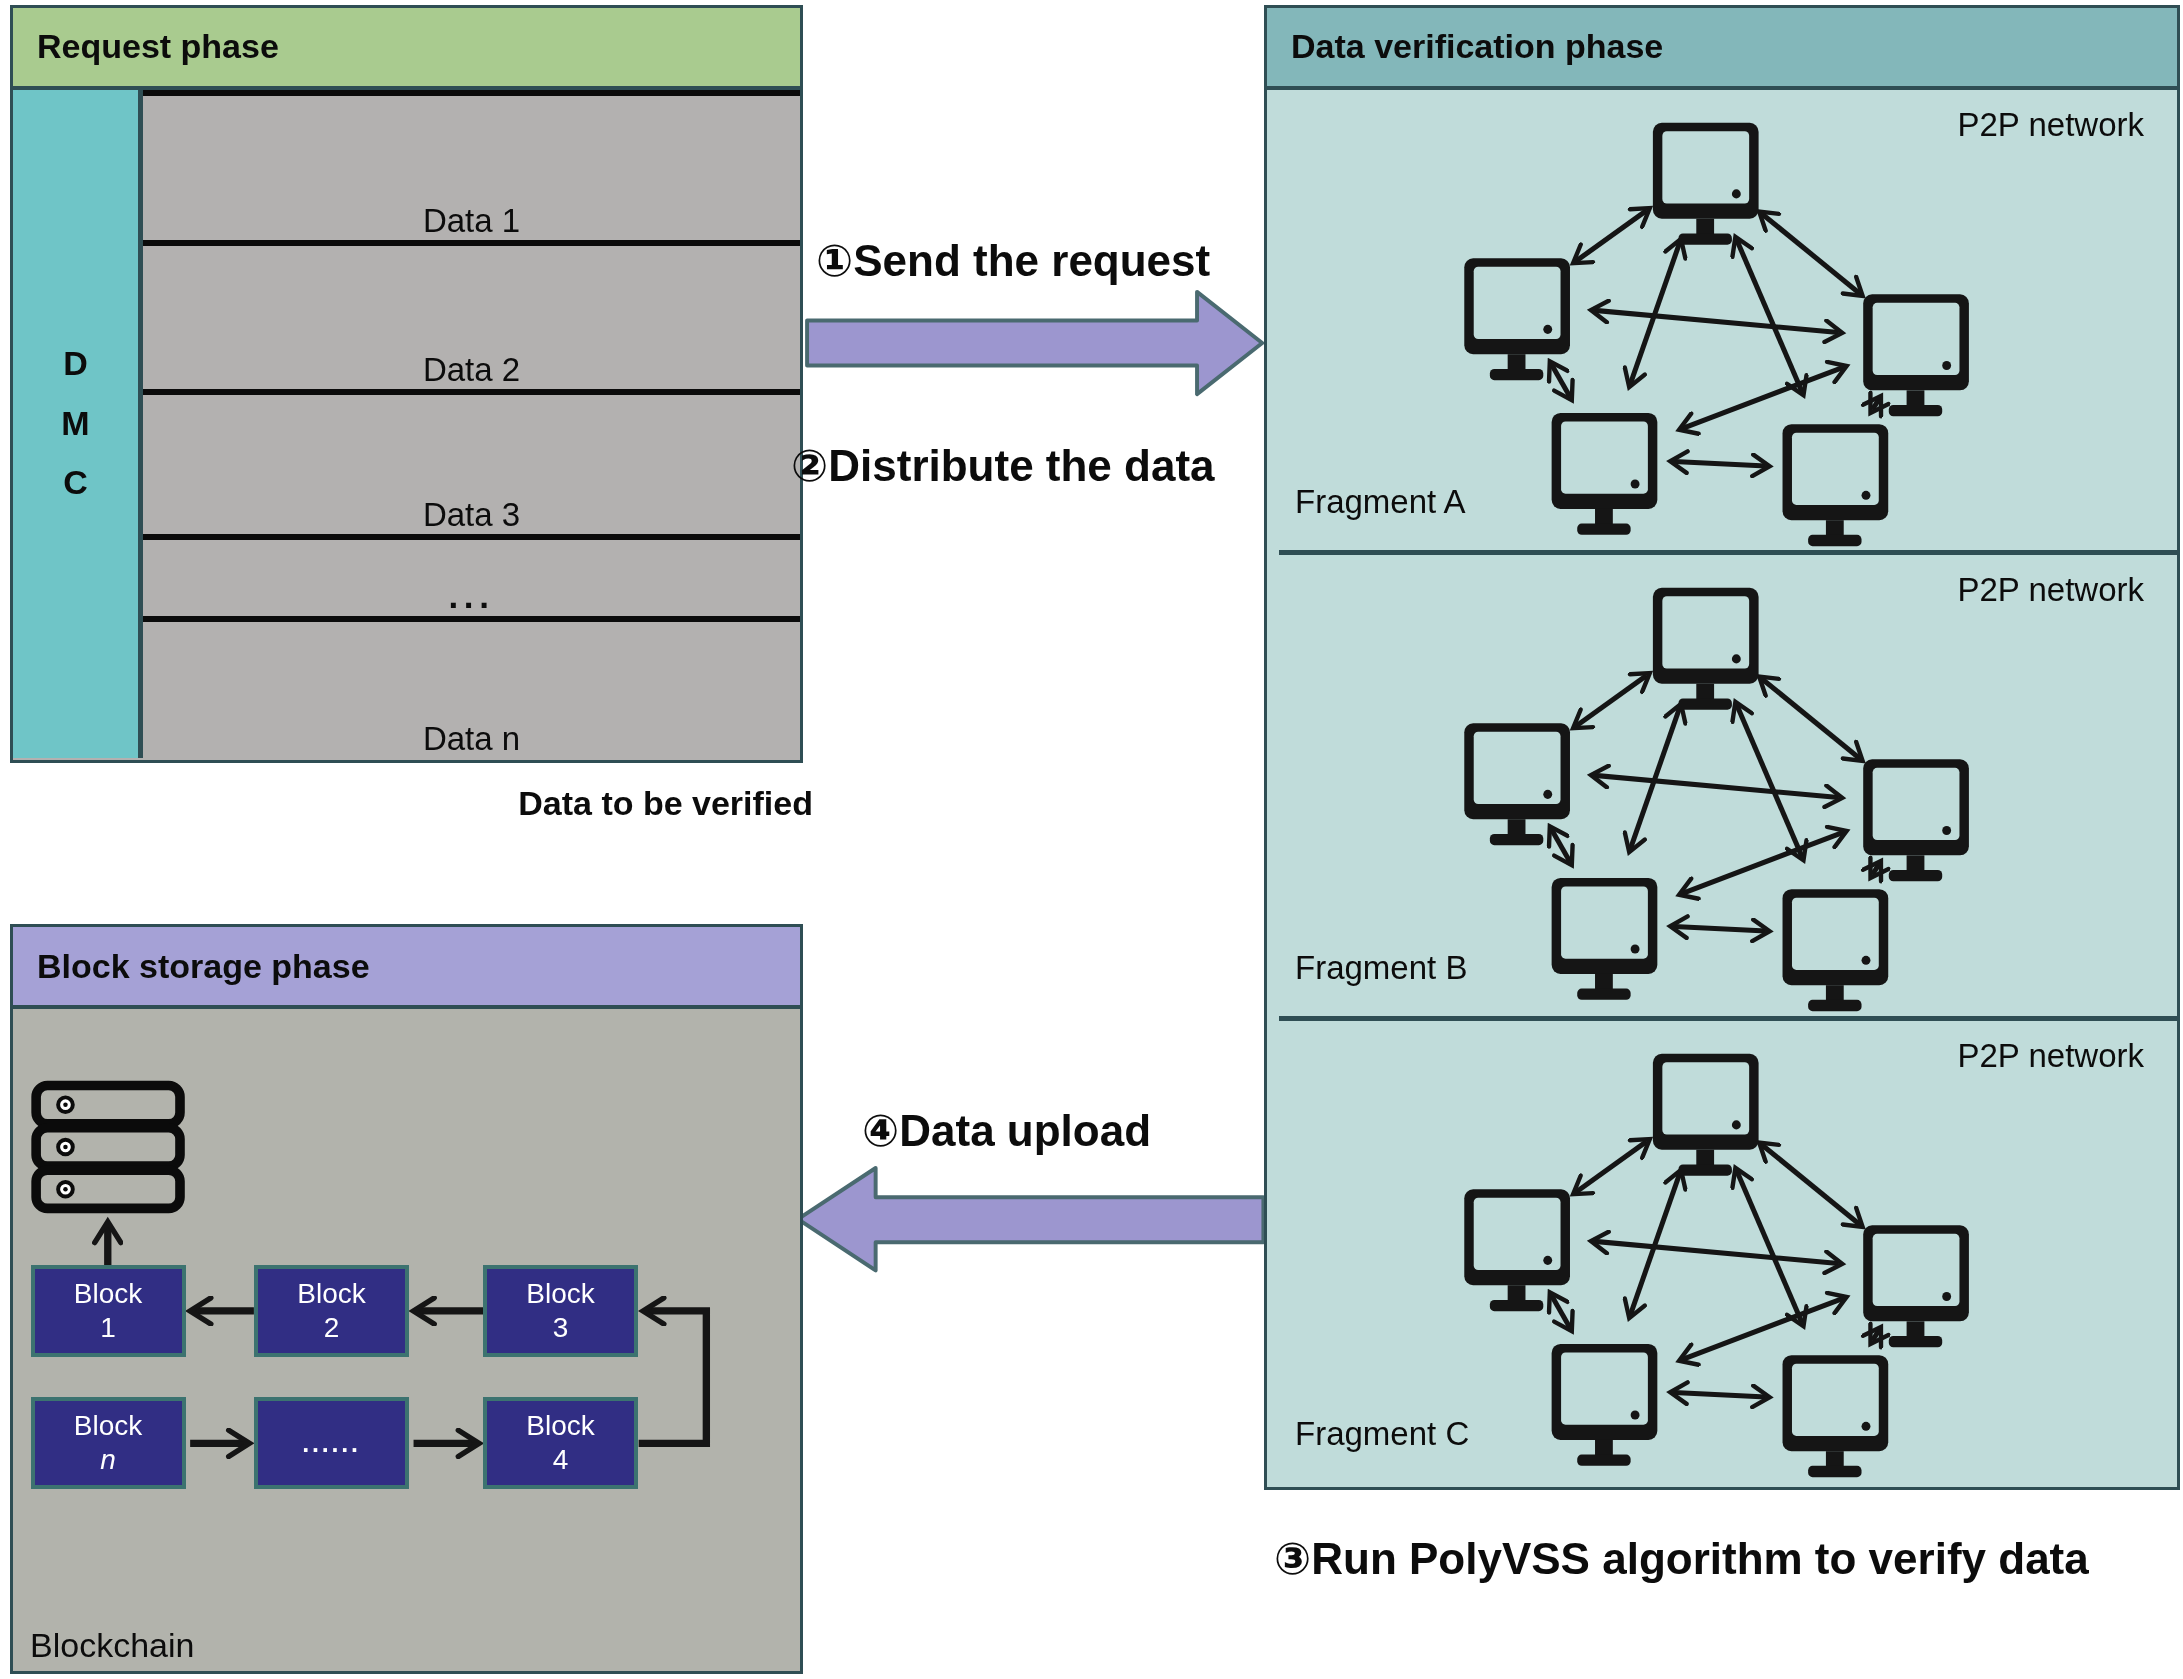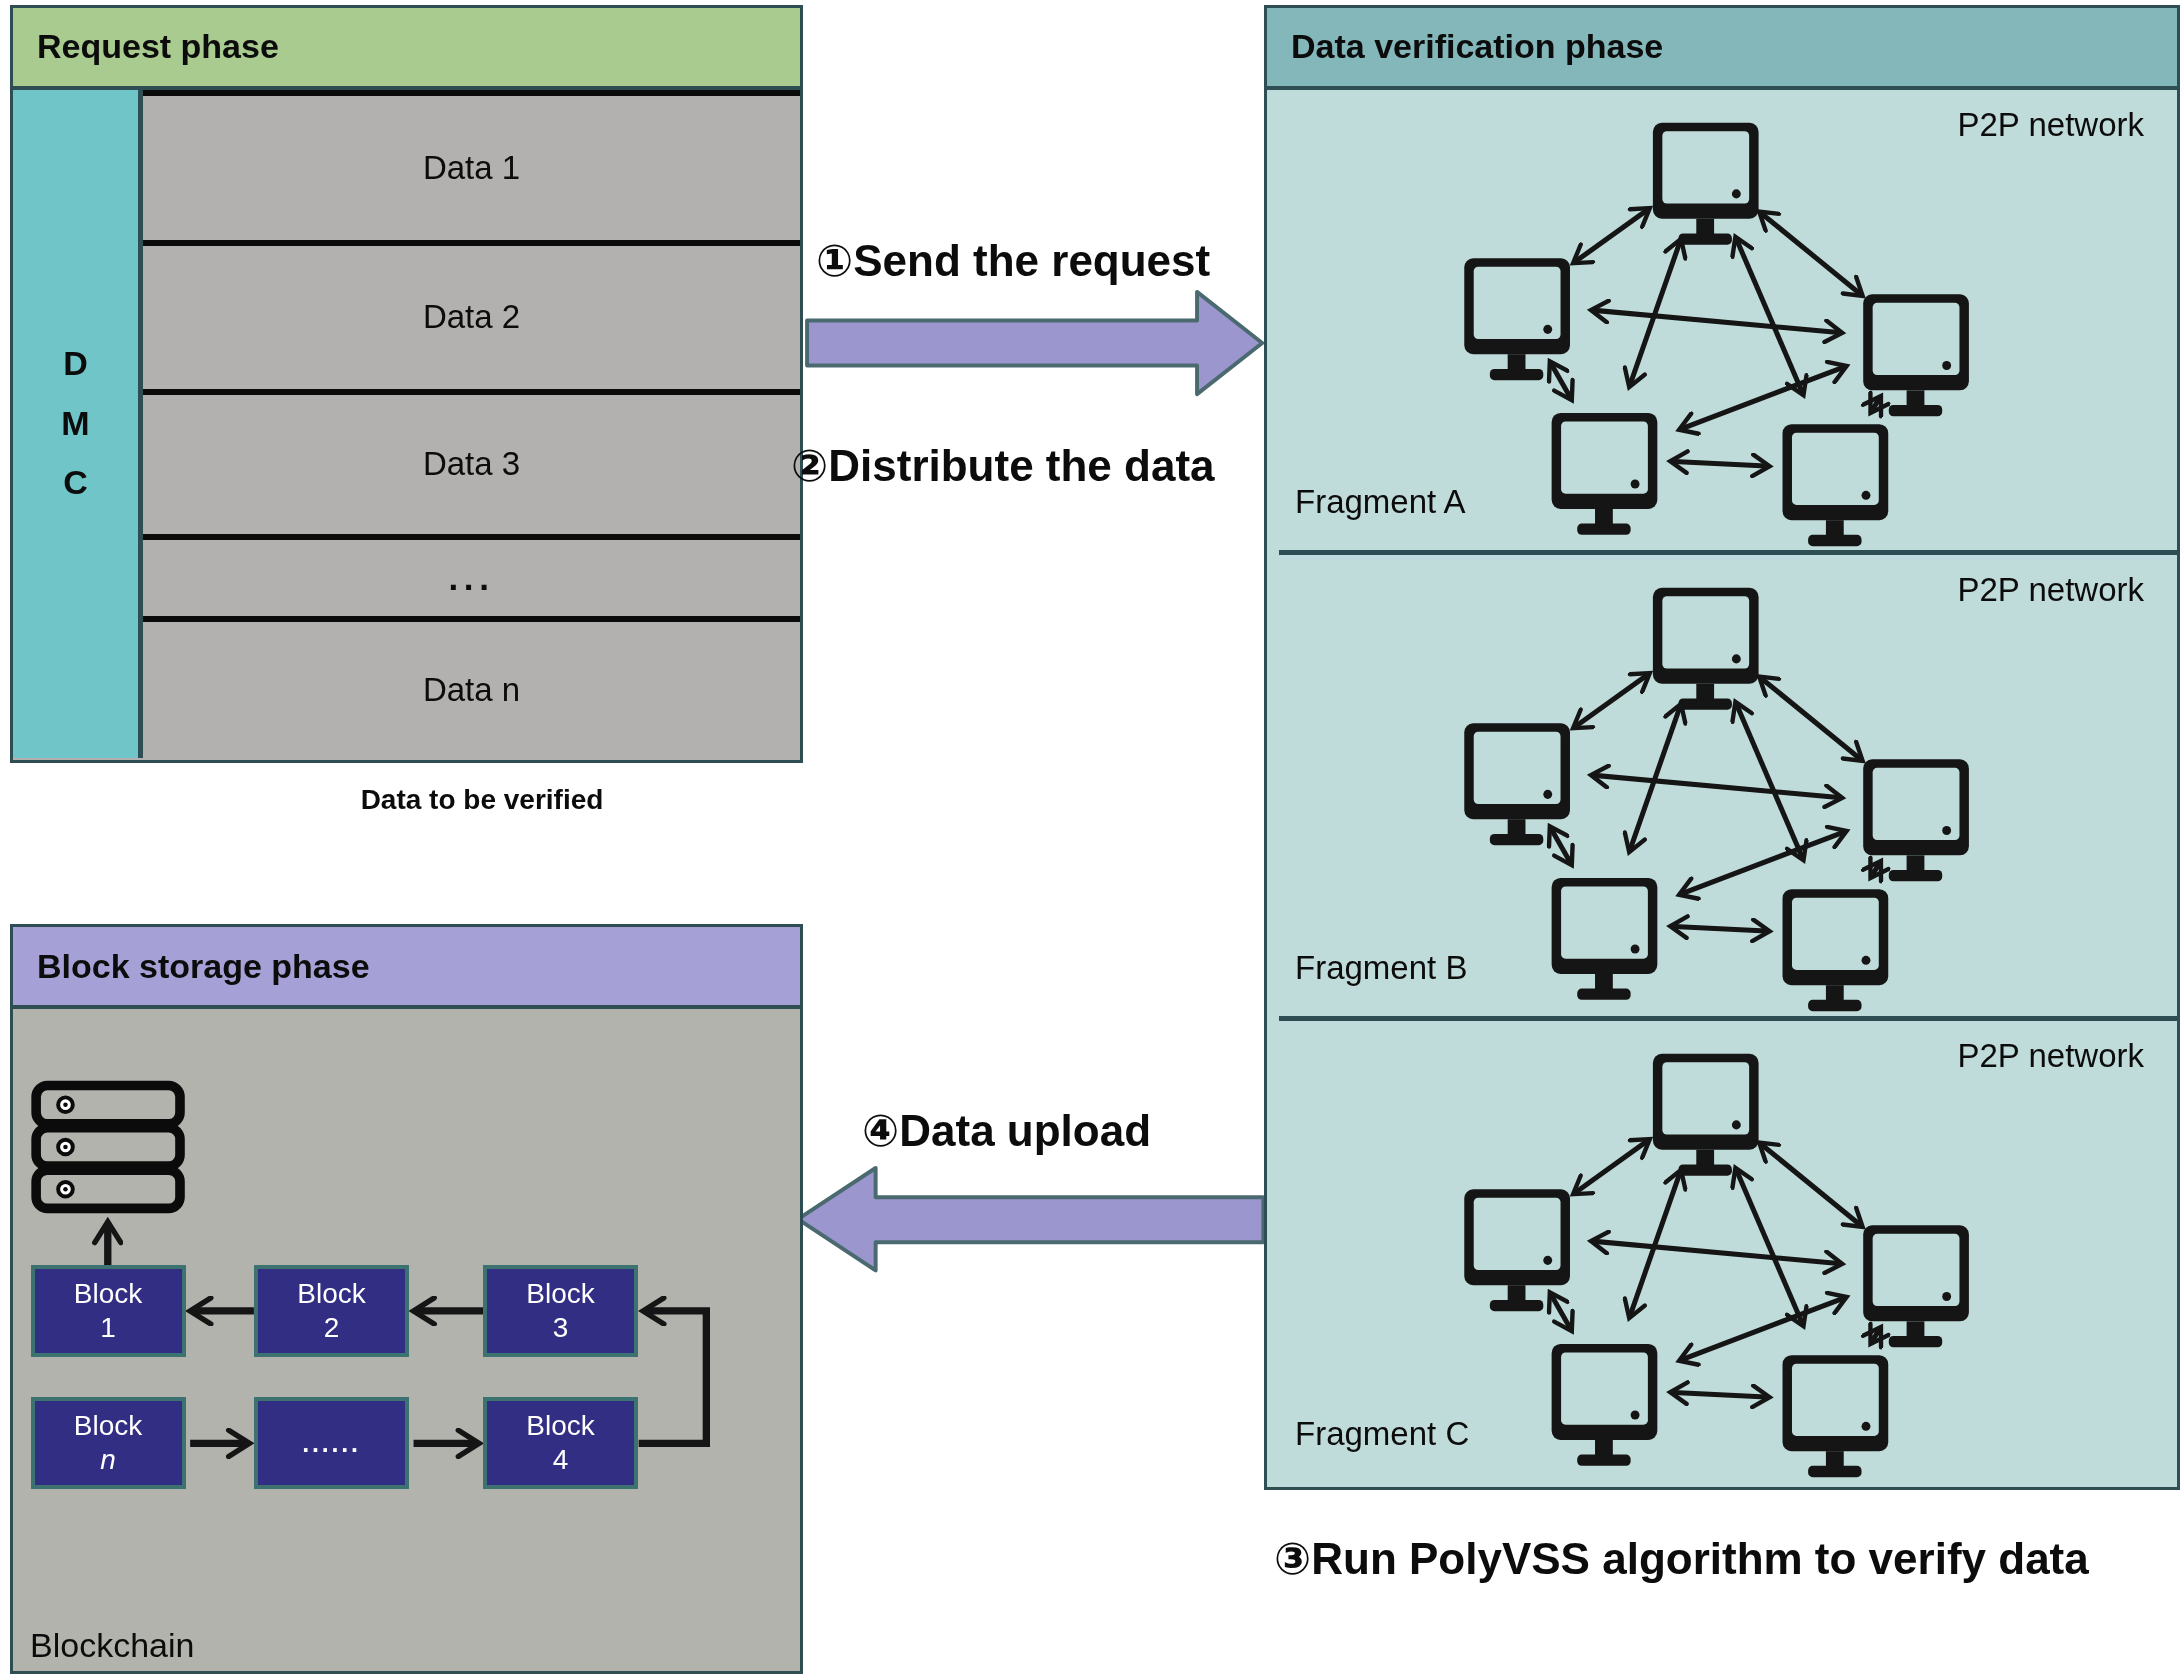--- a/index.html
+++ b/index.html
@@ -14,27 +14,27 @@
 
   
   .req{left:10px;top:4.5px;width:793px;height:758px;background:#b3b1b0;}
   .req .hdr{height:82px;background:#a9cb8f;}
   .req-body{display:flex;height:668px;}
   .dmc{width:130px;background:#6fc5c7;border-right:5.6px solid #2f4e54;box-sizing:border-box;
        display:flex;flex-direction:column;align-items:center;justify-content:center;
        font-weight:bold;font-size:34px;line-height:1.75;}
   .rows{flex:1;display:flex;flex-direction:column;border-top:6.2px solid #0b0b0b;box-sizing:border-box;}
   .row{box-sizing:border-box;background:#b3b1b0;border-bottom:6.2px solid #0b0b0b;
-       display:flex;align-items:center;justify-content:center;font-size:33px;}
+       display:flex;align-items:flex-end;justify-content:center;font-size:33px;}
   .row:nth-child(1){height:150px;}
   .row:nth-child(2){height:149px;}
   .row:nth-child(3){height:145px;}
   .row:nth-child(4){height:82px;font-weight:bold;letter-spacing:5.6px;font-size:35px;}
   .row:nth-child(5){height:136px;border-bottom:none;}
-  .cap-verify{left:151px;top:784px;width:662px;text-align:center;font-weight:bold;font-size:28px;}
+  .cap-verify{left:151px;top:784px;width:662px;text-align:right;font-weight:bold;font-size:34px;}
 
   
   .ver{left:1264px;top:4.5px;width:916px;height:1485px;background:#c0dcda;}
   .ver .hdr{height:82px;background:#83b7ba;}
   .ver-body{display:flex;flex-direction:column;height:1392px;padding-left:12px;}
   .frag{flex:1;position:relative;}
   .frag + .frag{border-top:5px solid #2f4e54;}
   .net{position:absolute;left:0;top:0;width:100%;height:100%;}
   .p2p{position:absolute;top:16px;right:33px;font-size:33px;}
   .fraglbl{position:absolute;left:16px;bottom:29px;font-size:33px;}

